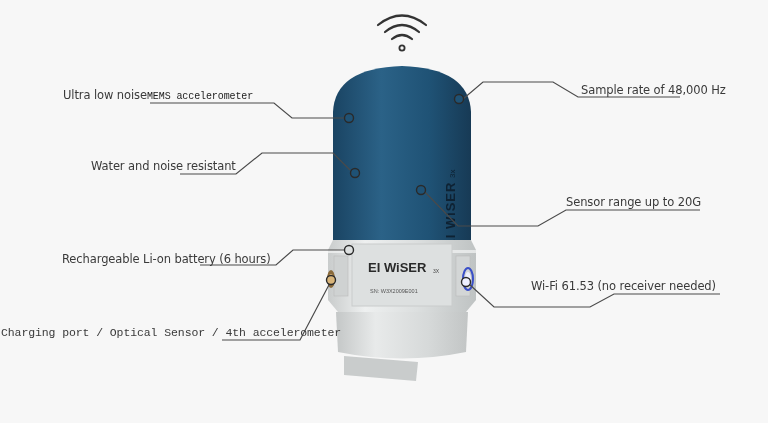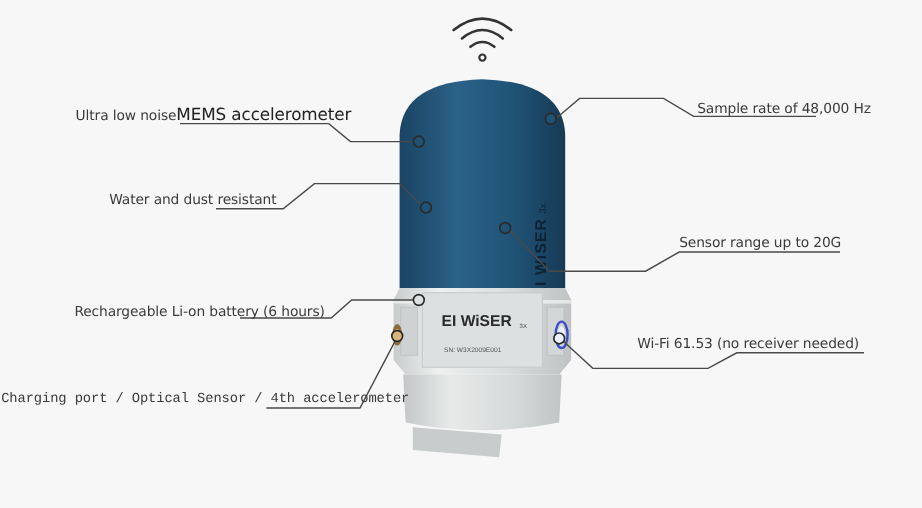--- a/index.html
+++ b/index.html
@@ -7,21 +7,21 @@
     width:768px; height:423px; overflow:hidden;
     background:#f7f7f7;
     font-family:"DejaVu Sans", "Liberation Sans", sans-serif;
     position:relative;
   }
   .stage { position:absolute; left:0; top:0; width:768px; height:423px; }
   .label {
     position:absolute; font-size:11.5px; color:#3a3a3a; white-space:nowrap;
     letter-spacing:-0.1px;
   }
-  .label .small { font-size:14px; color:#222; }
+  .label .small { font-size:10px; color:#222;font-family:Liberation Mono, monospace; }
   svg.overlay { position:absolute; left:0; top:0; width:768px; height:423px; }
 </style>
 </head>
 <body>
 
 <div class="stage">
 
   <svg class="overlay" viewBox="0 0 768 423">
     <defs>
       <linearGradient id="capGrad" x1="0" x2="1" y1="0" y2="0">
@@ -102,21 +102,21 @@
       <circle cx="331" cy="280" r="4.5" fill="#d9b57a"></circle>
     </g>
   </svg>
 
   <div class="label" style="left:63px; top:88px;">
     <span>Ultra low noise</span><span class="small">MEMS accelerometer</span>
   </div>
 
   <div class="label" style="left:581px; top:83px;">Sample rate of 48,000 Hz</div>
 
-  <div class="label" style="left:91px; top:159px;">Water and dust resistant</div>
+  <div class="label" style="left:91px; top:159px;">Water and noise resistant</div>
 
   <div class="label" style="left:566px; top:195px;">Sensor range up to 20G</div>
 
   <div class="label" style="left:62px; top:252px;">Rechargeable Li-on battery (6 hours)</div>
 
   <div class="label" style="left:531px; top:279px;">Wi-Fi 61.53 (no receiver needed)</div>
 
   <div class="label" style="left:1px; top:326px;font-family:Liberation Mono, monospace;">Charging port / Optical Sensor / 4th accelerometer</div>
 
 </div>

